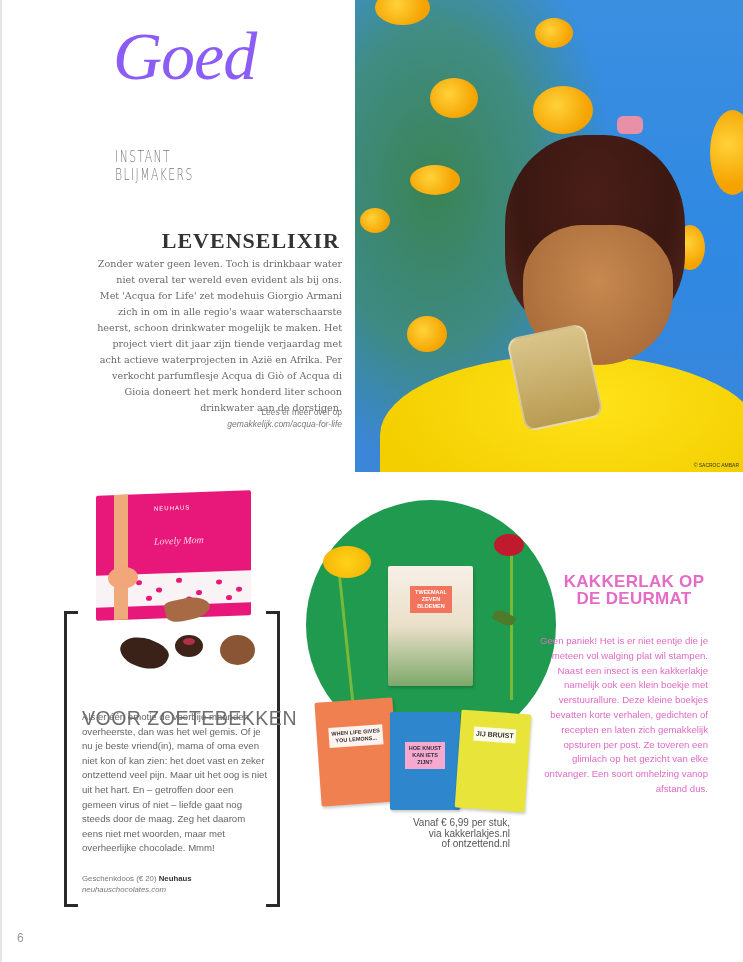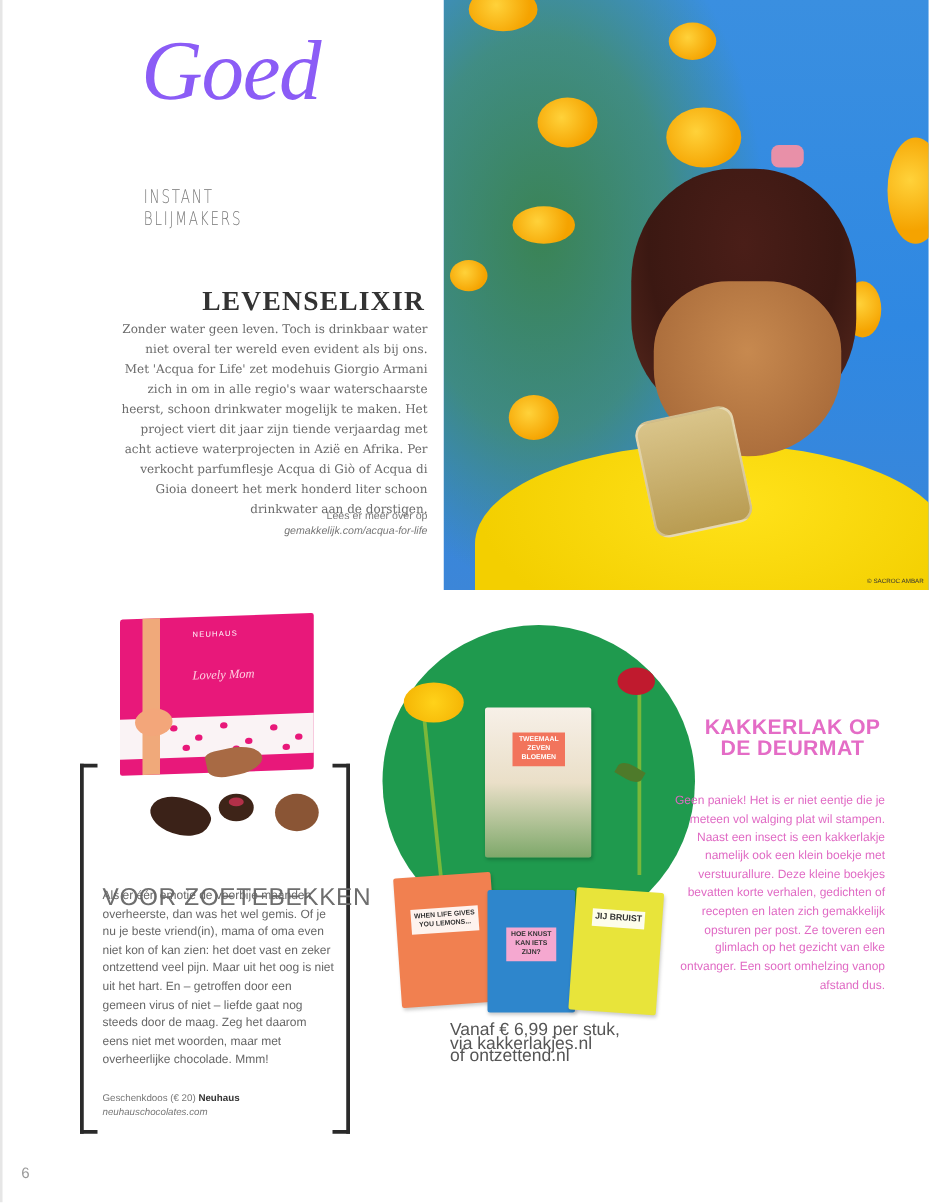--- a/index.html
+++ b/index.html
@@ -70,21 +70,21 @@
     .book .label { position: absolute; background: rgba(255,255,255,0.9); font-size: 5.5px; font-weight: bold; text-align: center; color: #333; padding: 3px 2px; line-height: 7px; }
     .book.main { left: 388px; top: 566px; width: 85px; height: 120px; background: linear-gradient(180deg, #f7f0e8 0%, #eadfc8 50%, #7ea86a 100%); }
     .book.main .label { left: 22px; top: 20px; width: 42px; background: #f2745c; color: #fff; }
     .book.b1 { left: 318px; top: 700px; width: 78px; height: 104px; background: #f18050; transform: rotate(-4deg); }
     .book.b1 .label { left: 12px; top: 26px; width: 54px; }
     .book.b2 { left: 390px; top: 712px; width: 70px; height: 98px; background: #2e86cc; }
     .book.b2 .label { left: 15px; top: 30px; width: 40px; background: #f5a8d0; }
     .book.b3 { left: 458px; top: 712px; width: 70px; height: 98px; background: #e8e43a; transform: rotate(4deg); }
     .book.b3 .label { left: 14px; top: 16px; width: 42px; font-size: 7px; line-height: 8px; }
 
-    .price { position: absolute; left: 360px; top: 818px; width: 150px; text-align: left; font-size: 14px; line-height: 10.5px; color: #555; }
+    .price { position: absolute; left: 360px; top: 818px; width: 150px; text-align: right; font-size: 10px; line-height: 10.5px; color: #555; }
     .price .url { }
 
     .kak-title { position: absolute; left: 560px; top: 574px; width: 148px; text-align: center; font-family: "Liberation Sans", sans-serif; font-size: 17px; line-height: 16.5px; color: #e46cc6; letter-spacing: 0.3px; }
     .kak-body { position: absolute; left: 540px; top: 634px; width: 168px; text-align: right; font-family: "Liberation Sans", sans-serif; font-size: 9.6px; line-height: 14.8px; color: #e06ac4; }
 
     .page-num { position: absolute; left: 17px; top: 931px; font-size: 12px; color: #999; }
   </style>
 </head>
 <body>
 

